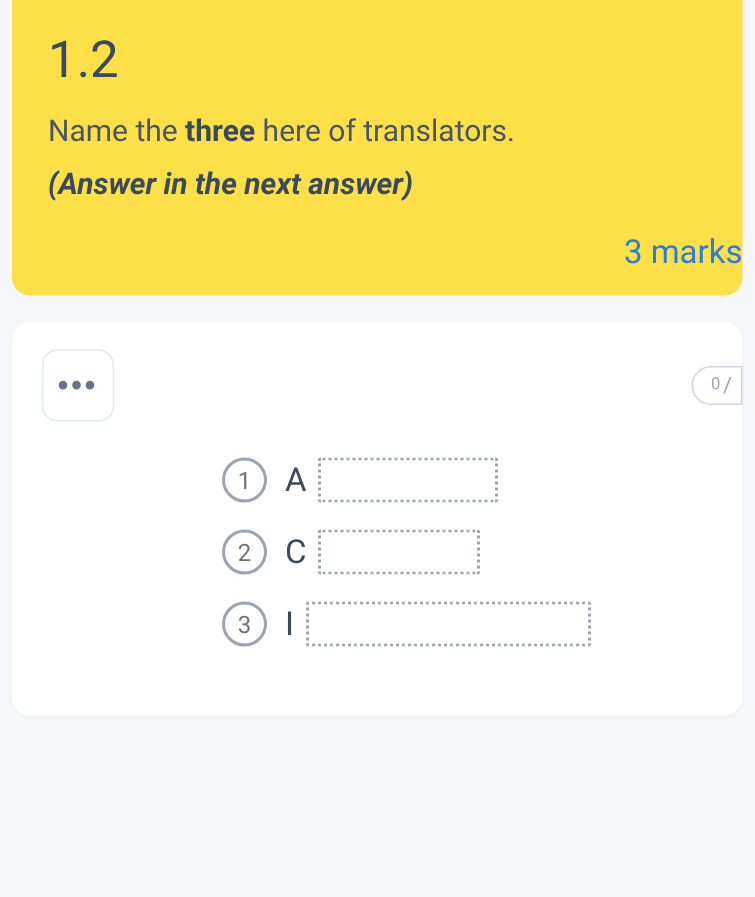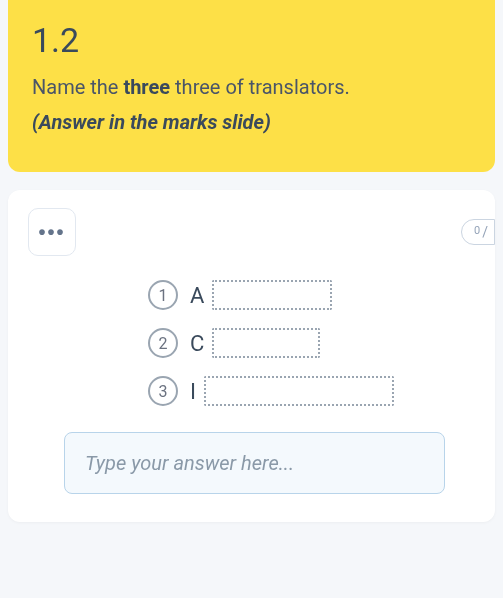--- a/index.html
+++ b/index.html
@@ -154,23 +154,24 @@
     color: #8a99a8;
     font-style: italic;
   }
 </style>
 </head>
 <body>
 
 <div class="question-card">
   <div class="question-number">1.2</div>
   <p class="question-text">
-    <span>Name the </span><b>three</b><span> three of translators.</span>
+    <span>Name the </span><b>three</b><span> here of translators.</span>
   </p>
-  <p class="question-instruction">(Answer in the marks slide)</p>
+  <p class="question-instruction">(Answer in the next answer)</p>
+  <div class="marks">3 marks</div>
 </div>
 
 <div class="answer-card">
   <div class="answer-header">
     <button class="more-button">
       <span>•••</span>
     </button>
     <div class="score-badge">
       <sup>0</sup>
       <span>/</span>
@@ -188,16 +189,13 @@
       <span class="prefix-letter">C</span>
       <span class="dotted-box db-w2"></span>
     </div>
     <div class="answer-line">
       <span class="num-circle">3</span>
       <span class="prefix-letter">I</span>
       <span class="dotted-box db-w3"></span>
     </div>
   </div>
 
-  <div class="answer-input-wrap">
-    <input type="text" class="answer-input" placeholder="Type your answer here..." style="">
-  </div>
 </div>
 
 </body></html>

